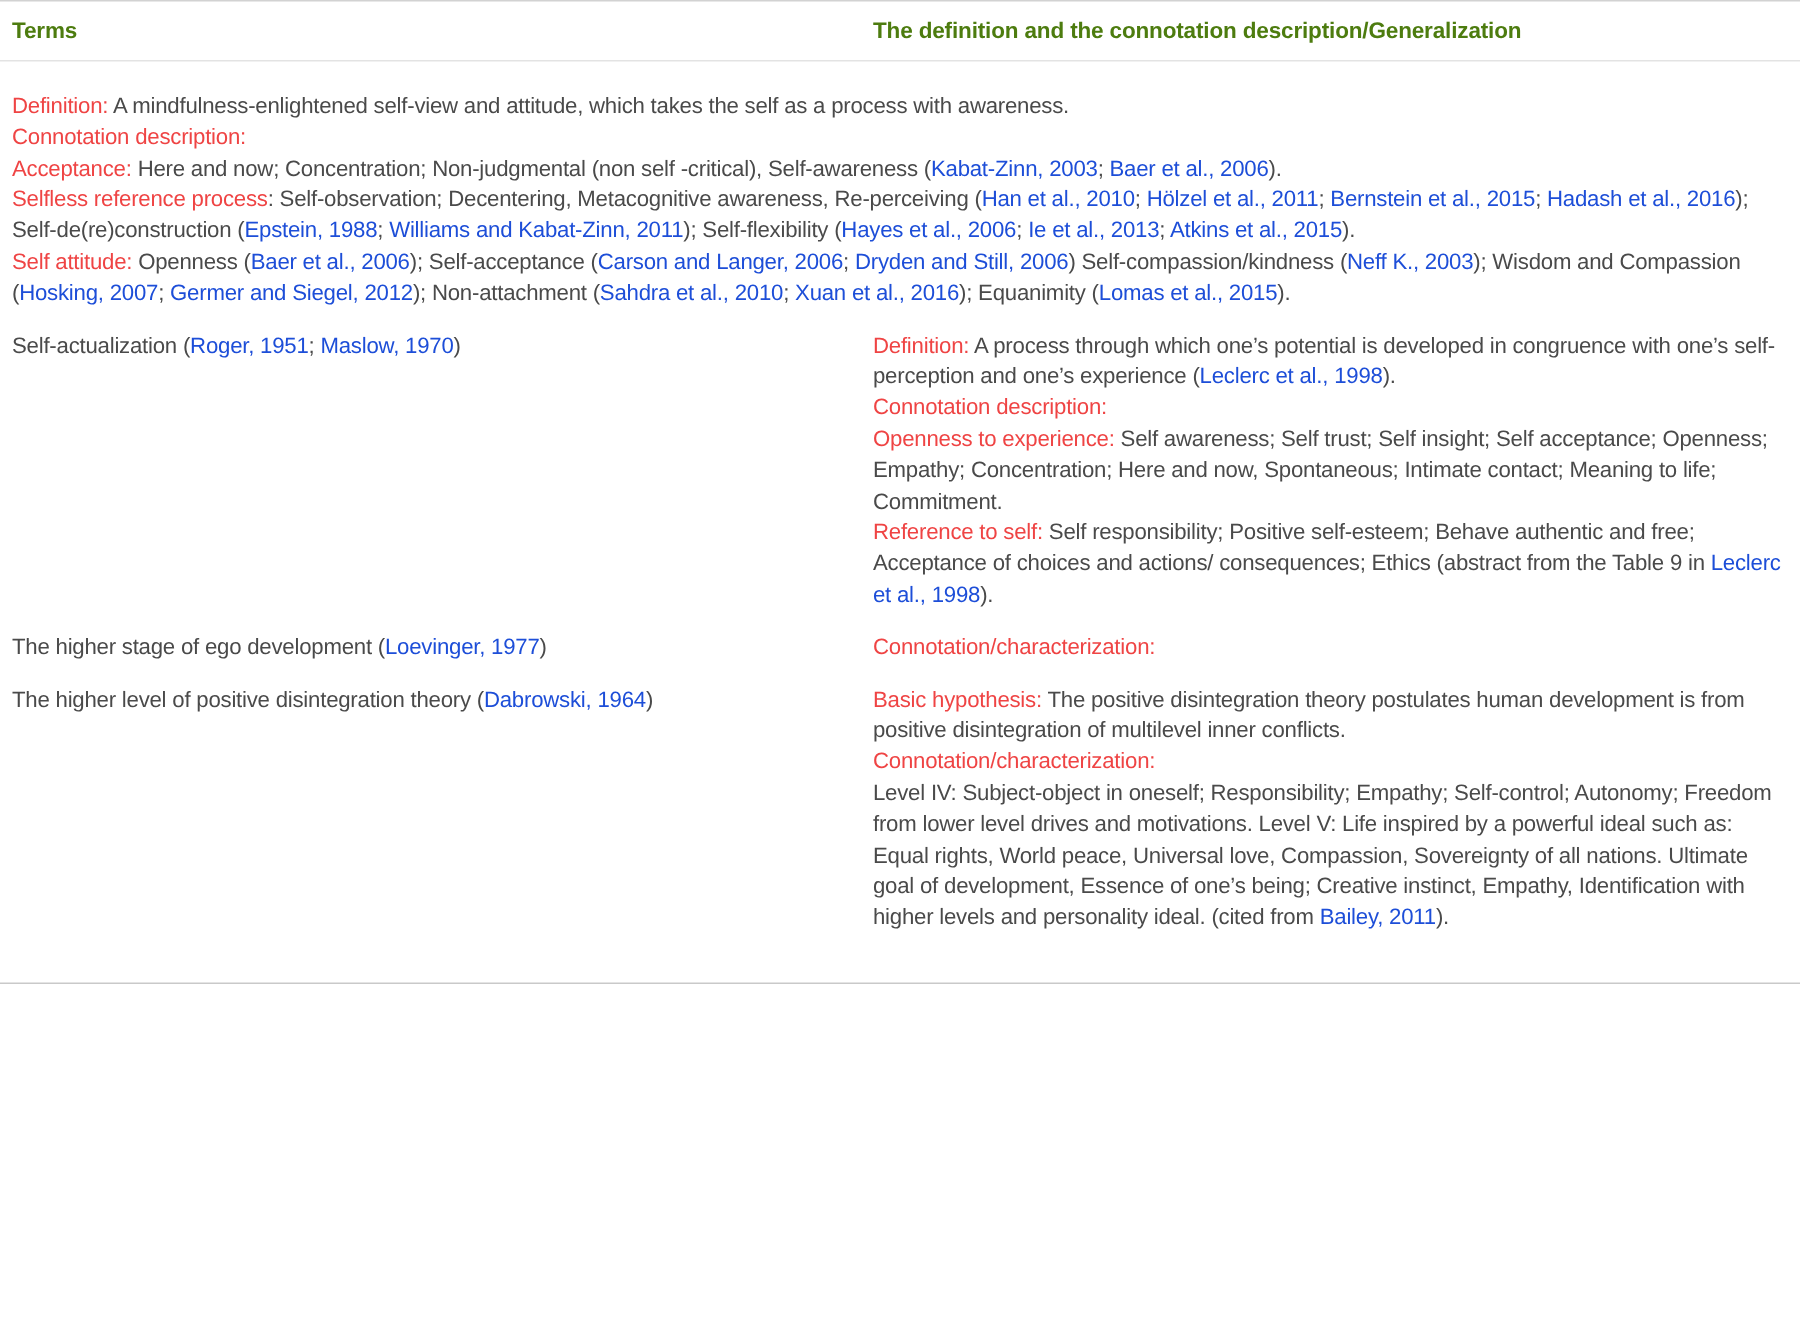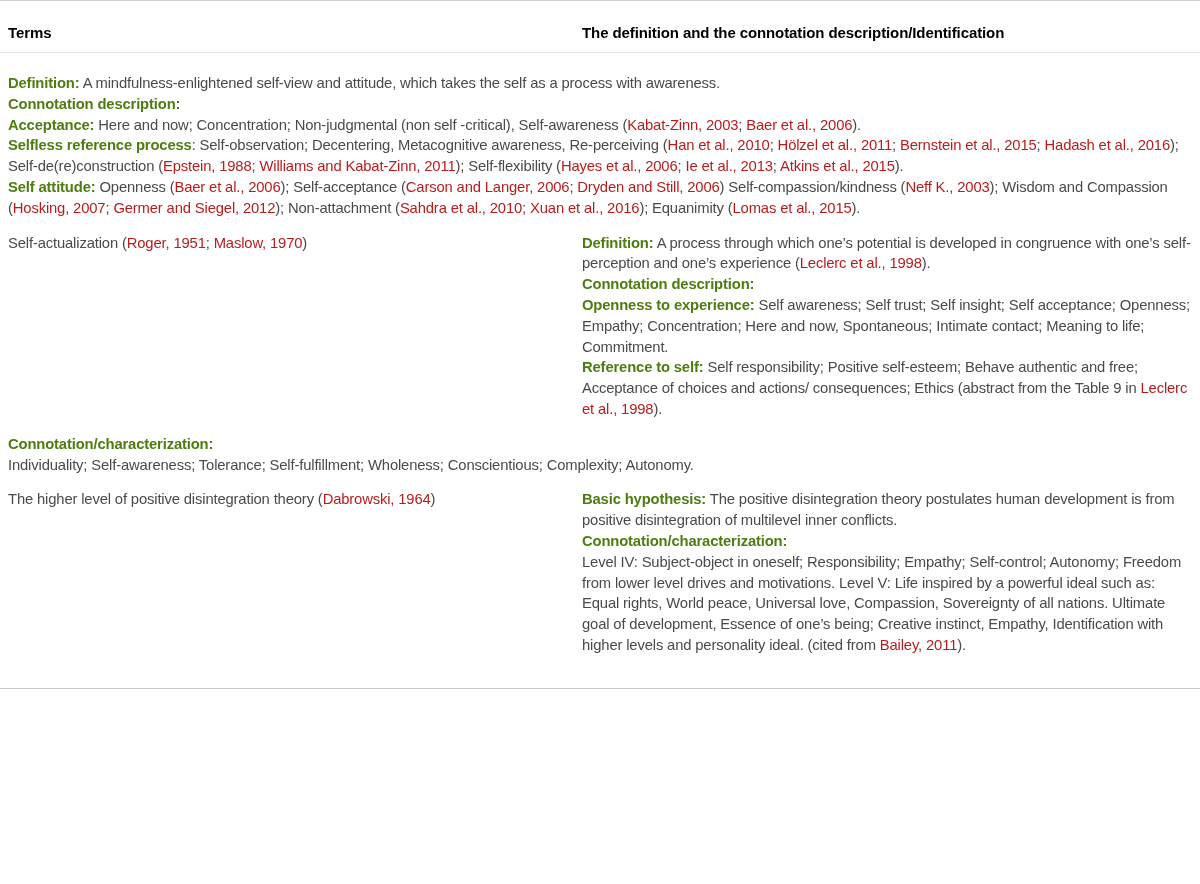--- a/index.html
+++ b/index.html
@@ -16,24 +16,23 @@
     border-bottom: 1px solid #c9c9c9;
   }
   .thead {
     display: flex;
     padding: 11px 8px 10px 8px;
     border-bottom: 1px solid #e3e3e3;
   }
   .th {
     font-size: 15px;
     font-weight: bold;
-    color: #000000;
+    color: #4d7c0f;
     letter-spacing: -0.1px;
     line-height: 18px;
-    margin-top: 12px;
   }
   .th-term { width: 574px; flex-shrink: 0; }
   .th-def  { flex: 1; }
   .tbody { padding: 20px 8px 16px 8px; }
   .trow { display: flex; margin-bottom: 14px; }
   .trow:last-child { margin-bottom: 16px; }
   .cell-term {
     width: 574px;
     flex-shrink: 0;
     padding-right: 24px;
@@ -41,31 +40,31 @@
     line-height: 20.8px;
     letter-spacing: -0.15px;
   }
   .cell-def {
     flex: 1;
     font-size: 14.8px;
     line-height: 20.8px;
     letter-spacing: -0.15px;
   }
   .block { margin: 0; }
-  .b { font-weight: bold; color: #4d7c0f; }
-  .cite { color: #b91c1c; cursor: pointer; }
+  .b { font-weight: normal; color: #ef4444; }
+  .cite { color: #1d4ed8; cursor: pointer; }
 </style>
 </head>
 <body>
 
 <div class="table-wrap">
 
   <div class="thead">
     <div class="th th-term">Terms</div>
-    <div class="th th-def">The definition and the connotation description/Identification</div>
+    <div class="th th-def">The definition and the connotation description/Generalization</div>
   </div>
 
   <div class="tbody">
 
     <div class="trow">
       <div class="cell-def">
         <div class="block"><span class="b">Definition:</span><span> A mindfulness-enlightened self-view and attitude, which takes the self as a process with awareness.</span></div>
         <div class="block"><span class="b">Connotation description:</span></div>
         <div class="block"><span class="b">Acceptance:</span><span> Here and now; Concentration; Non-judgmental (non self -critical), Self-awareness (</span><span class="cite">Kabat-Zinn, 2003</span><span>; </span><span class="cite">Baer et al., 2006</span><span>).</span></div>
         <div class="block"><span class="b">Selfless reference process</span><span>: Self-observation; Decentering, Metacognitive awareness, Re-perceiving (</span><span class="cite">Han et al., 2010</span><span>; </span><span class="cite">Hölzel et al., 2011</span><span>; </span><span class="cite">Bernstein et al., 2015</span><span>; </span><span class="cite">Hadash et al., 2016</span><span>); Self-de(re)construction (</span><span class="cite">Epstein, 1988</span><span>; </span><span class="cite">Williams and Kabat-Zinn, 2011</span><span>); Self-flexibility (</span><span class="cite">Hayes et al., 2006</span><span>; </span><span class="cite">Ie et al., 2013</span><span>; </span><span class="cite">Atkins et al., 2015</span><span>).</span></div>
@@ -77,23 +76,23 @@
       <div class="cell-term"><span>Self-actualization (</span><span class="cite">Roger, 1951</span><span>; </span><span class="cite">Maslow, 1970</span><span>)</span></div>
       <div class="cell-def">
         <div class="block"><span class="b">Definition:</span><span> A process through which one’s potential is developed in congruence with one’s self-perception and one’s experience (</span><span class="cite">Leclerc et al., 1998</span><span>).</span></div>
         <div class="block"><span class="b">Connotation description:</span></div>
         <div class="block"><span class="b">Openness to experience:</span><span> Self awareness; Self trust; Self insight; Self acceptance; Openness; Empathy; Concentration; Here and now, Spontaneous; Intimate contact; Meaning to life; Commitment.</span></div>
         <div class="block"><span class="b">Reference to self:</span><span> Self responsibility; Positive self-esteem; Behave authentic and free; Acceptance of choices and actions/ consequences; Ethics (abstract from the Table 9 in </span><span class="cite">Leclerc et al., 1998</span><span>).</span></div>
       </div>
     </div>
 
     <div class="trow">
+      <div class="cell-term"><span>The higher stage of ego development (</span><span class="cite">Loevinger, 1977</span><span>)</span></div>
       <div class="cell-def">
         <div class="block"><span class="b">Connotation/characterization:</span></div>
-        <div class="block"><span>Individuality; Self-awareness; Tolerance; Self-fulfillment; Wholeness; Conscientious; Complexity; Autonomy.</span></div>
       </div>
     </div>
 
     <div class="trow">
       <div class="cell-term"><span>The higher level of positive disintegration theory (</span><span class="cite">Dabrowski, 1964</span><span>)</span></div>
       <div class="cell-def">
         <div class="block"><span class="b">Basic hypothesis:</span><span> The positive disintegration theory postulates human development is from positive disintegration of multilevel inner conflicts.</span></div>
         <div class="block"><span class="b">Connotation/characterization:</span></div>
         <div class="block"><span>Level IV: Subject-object in oneself; Responsibility; Empathy; Self-control; Autonomy; Freedom from lower level drives and motivations. Level V: Life inspired by a powerful ideal such as: Equal rights, World peace, Universal love, Compassion, Sovereignty of all nations. Ultimate goal of development, Essence of one’s being; Creative instinct, Empathy, Identification with higher levels and personality ideal. (cited from </span><span class="cite">Bailey, 2011</span><span>).</span></div>
       </div>

